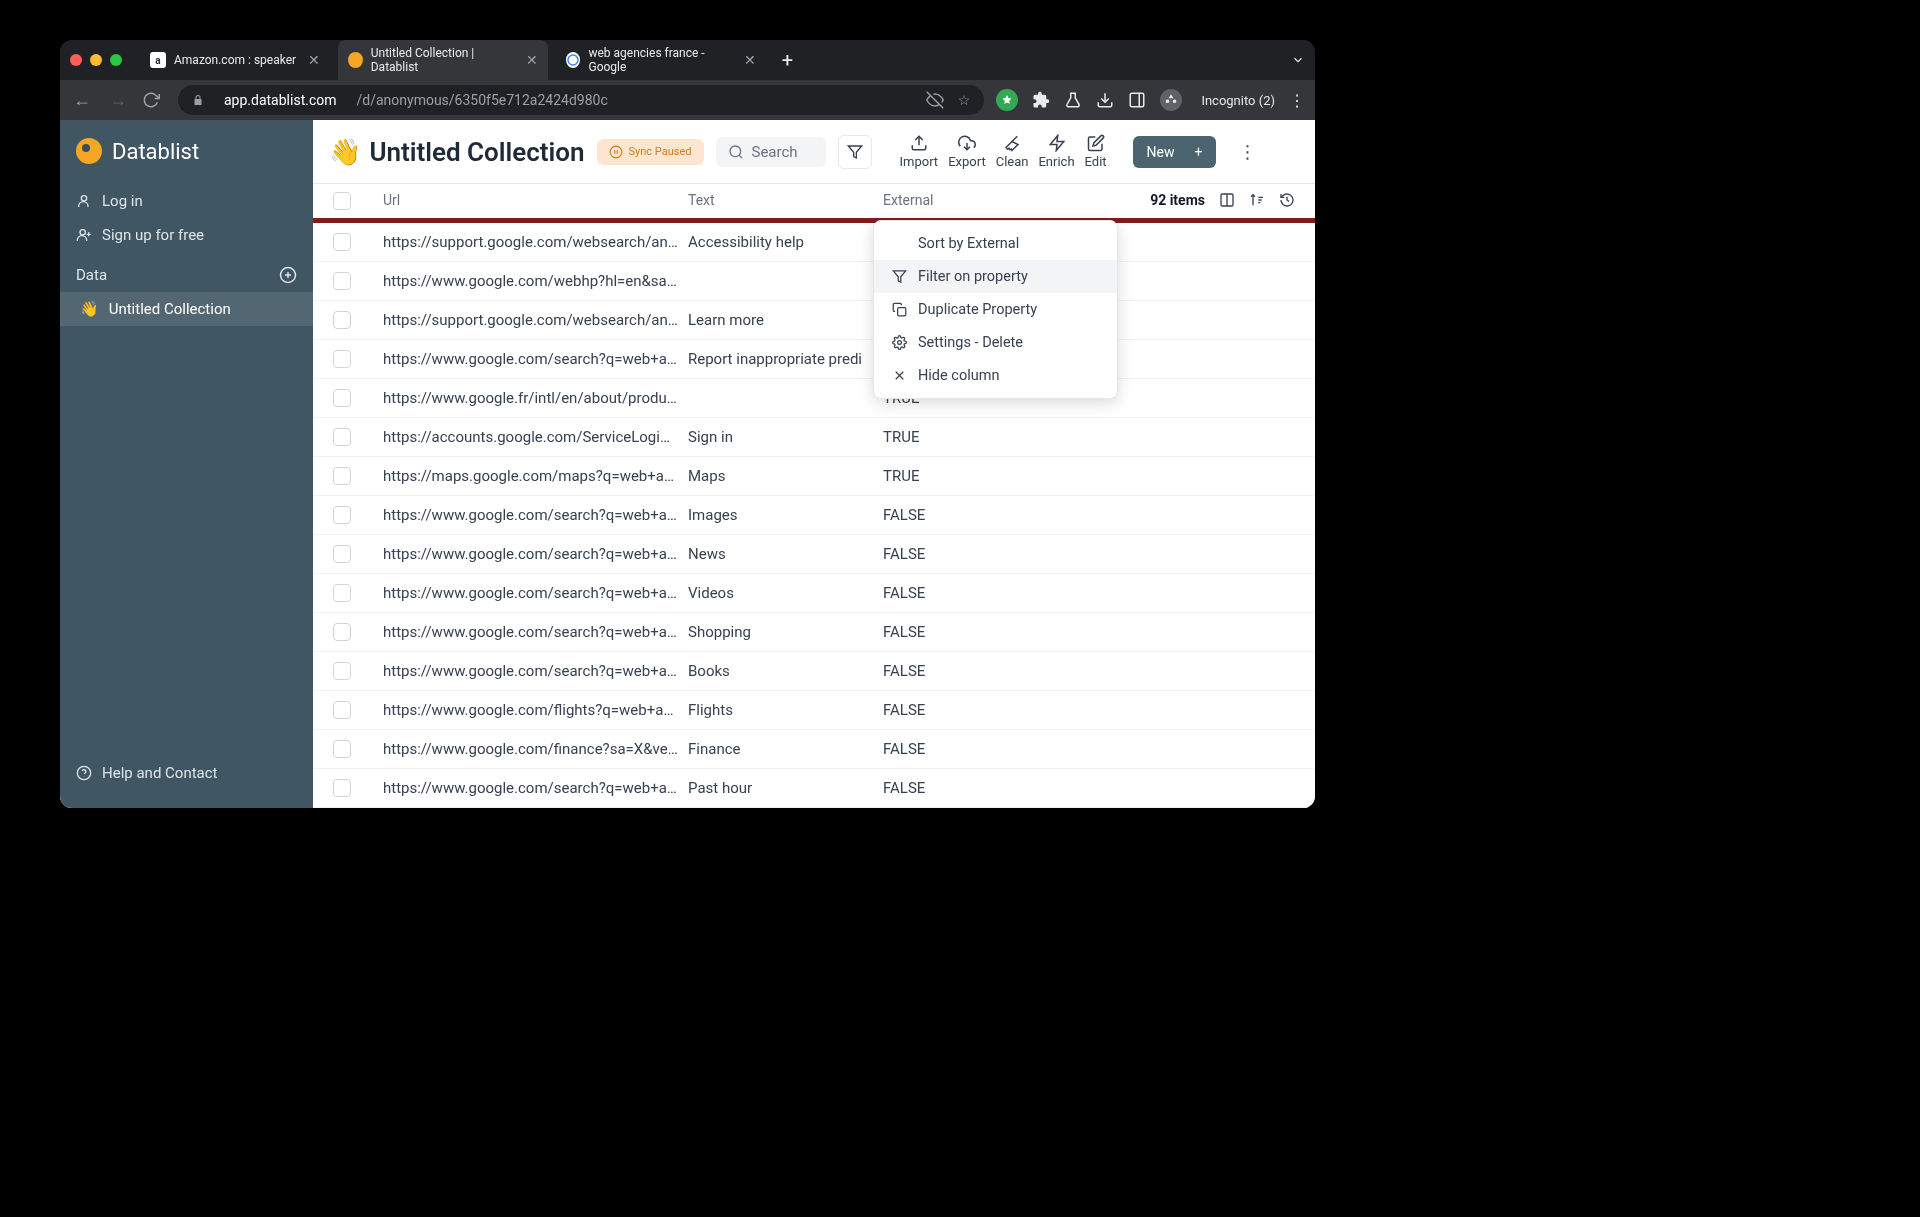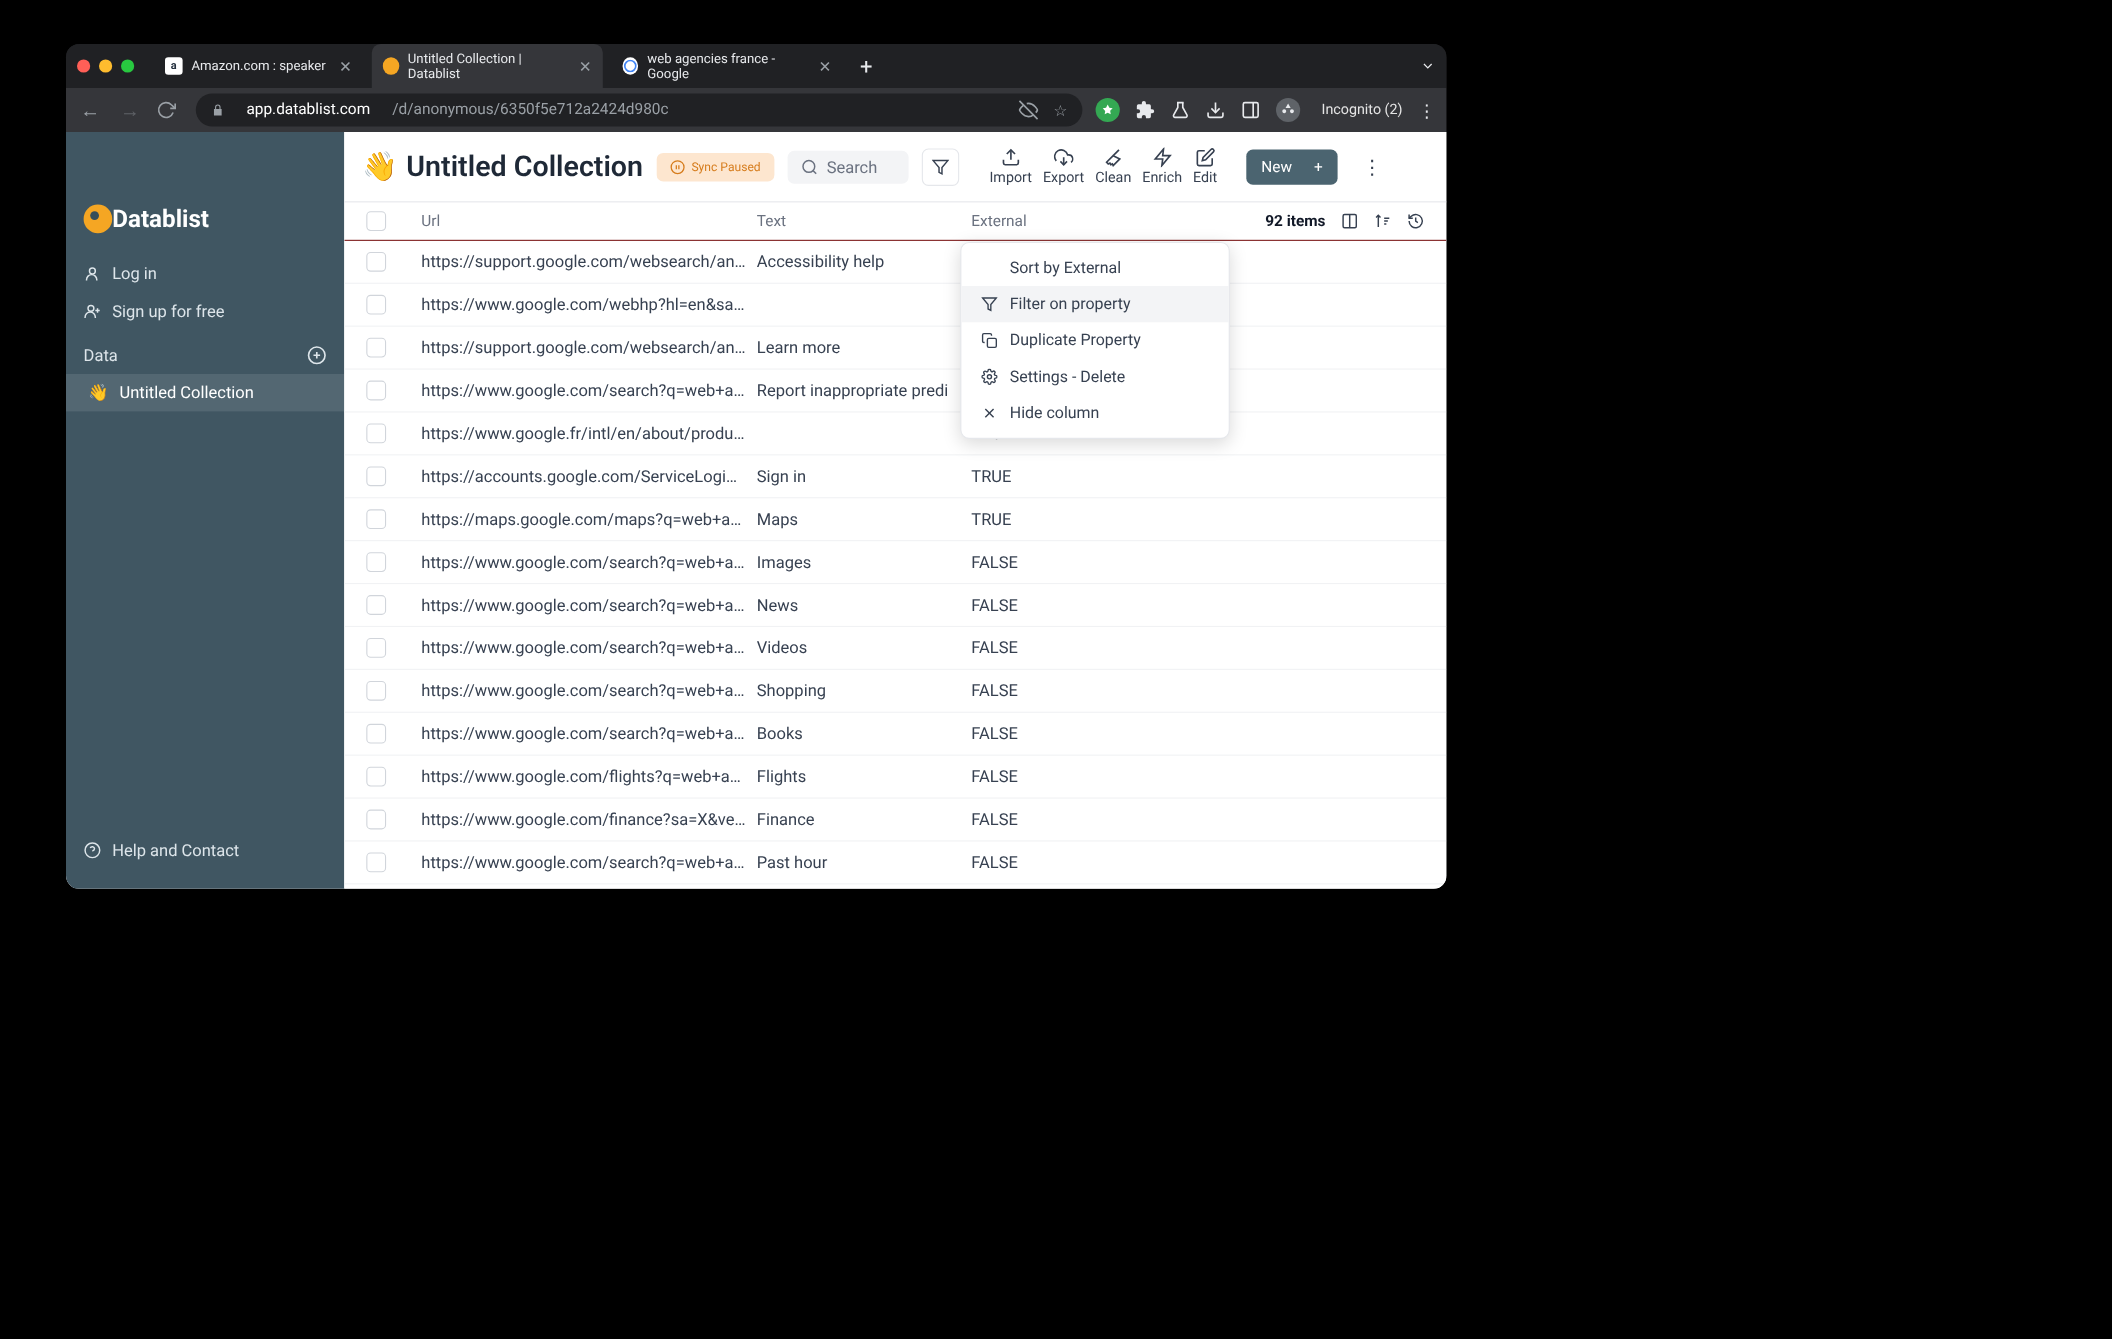--- a/index.html
+++ b/index.html
@@ -29,21 +29,21 @@
 .urlfield .lock { color: #9aa0a6; }
 .url-right { margin-left: auto; display: flex; gap: 14px; align-items: center; color: #9aa0a6; }
 .urlbar-icons { display: flex; gap: 14px; align-items: center; color: #e8eaed; }
 .pill-green { width: 22px; height: 22px; border-radius: 50%; background: #34a853; display: flex; align-items: center; justify-content: center; }
 .incog-badge { display: flex; align-items: center; gap: 19px; color: #e5e5e5; font-size: 13px; }
 .incog-icon { width: 22px; height: 22px; border-radius: 50%; background: #5f6368; display: flex; align-items: center; justify-content: center; font-size: 12px; }
 
 
 .app { flex: 1; display: flex; background: #fff; }
 .sidebar { width: 253px; background: #405662; color: #fff; display: flex; flex-direction: column; padding: 18px 0; }
-.brand { display: flex; align-items: center; padding: 0 16px 20px 16px; font-size: 22px; font-weight: 700; margin-top: 48px; }
+.brand { display: flex; align-items: center; gap: 10px; padding: 0 16px 20px 16px; font-size: 22px; font-weight: 400; }
 .brand-logo { width: 26px; height: 26px; background: #f5a623; border-radius: 50%; position: relative; }
 .brand-logo::after { content:""; position:absolute; top:6px; left:6px; width:8px; height:8px; border-radius:50%; background:#364e5a; }
 .side-link { display: flex; align-items: center; gap: 10px; padding: 8px 16px; font-size: 15px; color: #dde5ea; }
 .side-section { display: flex; align-items: center; justify-content: space-between; padding: 14px 16px 8px 16px; font-size: 15px; color: #dde5ea; }
 .side-item { display: flex; align-items: center; gap: 10px; padding: 8px 20px; font-size: 15px; }
 .side-item.active { background: rgba(255,255,255,0.1); }
 .side-spacer { flex: 1; }
 
 .main { flex: 1; display: flex; flex-direction: column; background: #fff; position: relative; }
 .toolbar { display: flex; align-items: center; gap: 12px; padding: 14px 16px; border-bottom: 1px solid #e5e7eb; }
@@ -51,21 +51,21 @@
 .sync-pill { background: #fde6cf; color: #d67c1c; padding: 6px 12px; border-radius: 6px; font-size: 11px; display: flex; align-items: center; gap: 6px; }
 .search-box { display: flex; align-items: center; gap: 8px; background: #f3f4f6; border-radius: 6px; padding: 6px 12px; color: #6b7280; font-size: 15px; width: 110px; }
 .filter-btn { width: 34px; height: 34px; border: 1px solid #e5e7eb; border-radius: 6px; display: flex; align-items: center; justify-content: center; color: #374151; }
 .toolbar-actions { display: flex; gap: 10px; margin-left: 16px; }
 .action { display: flex; flex-direction: column; align-items: center; gap: 2px; font-size: 13px; color: #374151; }
 .action-icon { height: 18px; display: flex; align-items: center; justify-content: center; font-size: 17px; }
 .btn-new { margin-left: 14px; background: #4b6470; color: #fff; padding: 8px 14px; border-radius: 6px; font-size: 14px; display: flex; align-items: center; gap: 20px; }
 .kebab { margin-left: 10px; color: #374151; font-size: 18px; }
 
 .table { flex: 1; overflow: hidden; display: flex; flex-direction: column; }
-.thead { display: flex; align-items: center; padding: 8px 20px; border-bottom: 1px solid #7f1d1d; color: #6b7280; font-size: 14px; }
+.thead { display: flex; align-items: flex-start; padding: 8px 20px; border-bottom: 5px solid #7f1d1d; color: #6b7280; font-size: 14px; }
 .cell-check { width: 50px; display: flex; align-items: center; }
 .checkbox { width: 18px; height: 18px; border: 1.5px solid #d1d5db; border-radius: 4px; }
 .cell-url { width: 305px; padding-right: 10px; overflow: hidden; white-space: nowrap; text-overflow: ellipsis; }
 .cell-text { width: 195px; padding-right: 10px; overflow: hidden; white-space: nowrap; text-overflow: ellipsis; }
 .cell-ext { width: 120px; }
 .thead-right { margin-left: auto; display: flex; align-items: center; gap: 14px; color: #374151; font-size: 14px; }
 .items-count { font-weight: 700; color: #111827; }
 .th-icon { font-size: 16px; color: #374151; }
 
 .tbody { flex: 1; overflow-y: auto; }

